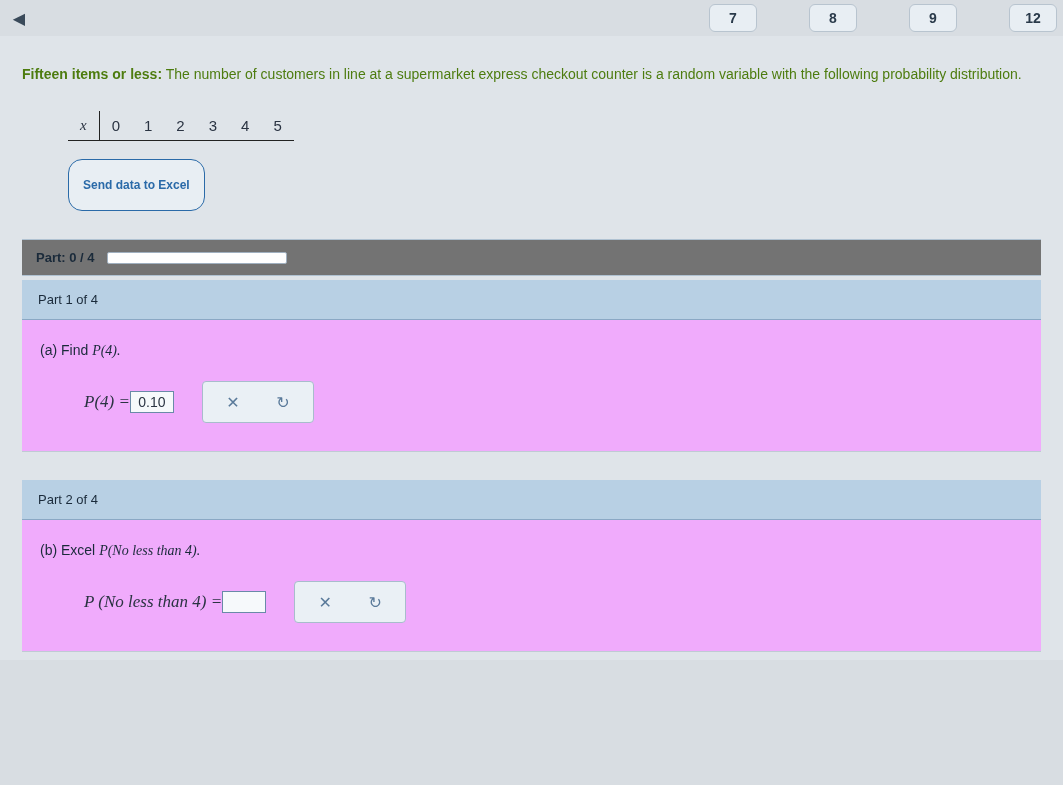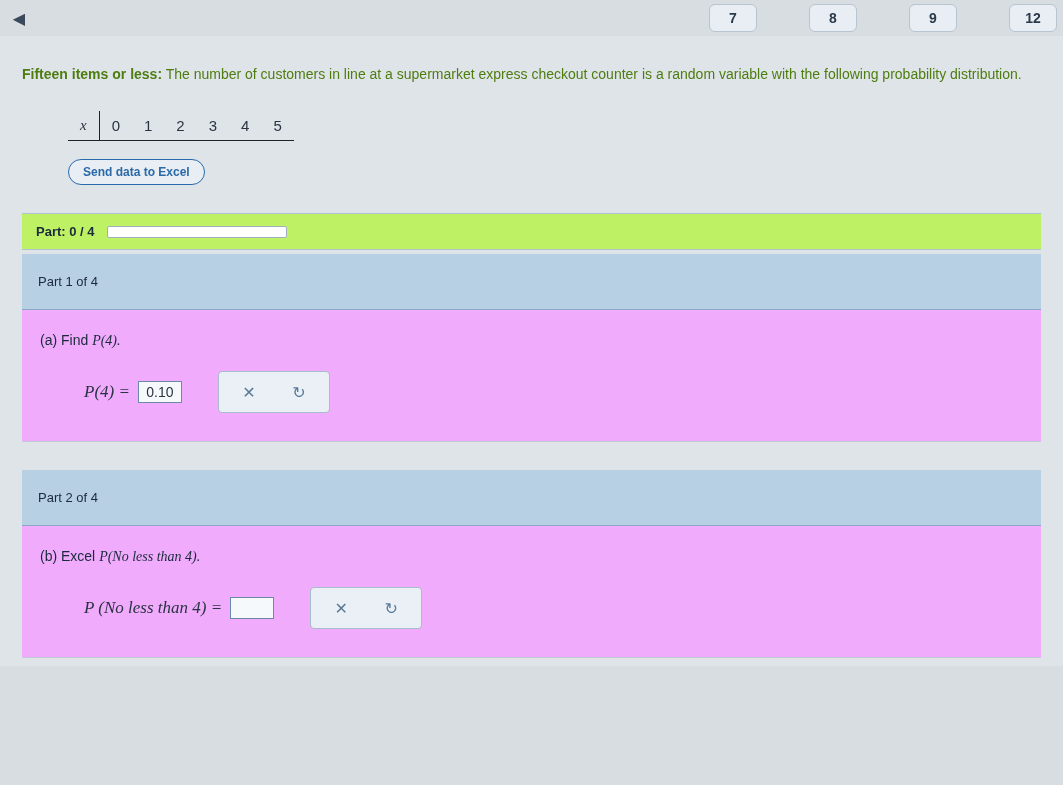--- a/index.html
+++ b/index.html
@@ -69,36 +69,36 @@
   .prob-table tr:first-child td { border-bottom: 1px solid #222; }
   .prob-table td:first-child {
     border-right: 1px solid #222;
     font-style: italic;
     font-family: 'Times New Roman', serif;
   }
   .prob-table tr:nth-child(2) td:first-child { font-style: normal; }
   .excel-btn {
     display: inline-block;
     margin-left: 46px;
-    padding: 5px 14px;
+    padding: 18px 14px;
     border: 1.5px solid #2a6aa8;
     border-radius: 14px;
     color: #2a6aa8;
     font-size: 12px;
     font-weight: bold;
     background: #e8eef3;
     cursor: pointer;
   }
   
   .section-wrap { margin-top: 28px; }
   .part-progress {
     display: flex;
     align-items: center;
     gap: 12px;
-    background: #bef264;
+    background: #737373;
     padding: 10px 14px;
     font-size: 13px;
     font-weight: bold;
     color: #1a2a3a;
     border-top: 1px solid #b0c2d2;
     border-bottom: 1px solid #b0c2d2;
   }
   .progress-bar {
     width: 180px;
     height: 12px;
@@ -106,38 +106,38 @@
     border: 1px solid #a0b0c0;
     border-radius: 2px;
     overflow: hidden;
   }
   .progress-fill {
     height: 100%;
     background: #3a7ab8;
   }
   .part-header {
     background: #b8d0e4;
-    padding: 20px 16px;
+    padding: 12px 16px;
     font-size: 13px;
     color: #1a2a3a;
     border-bottom: 1px solid #8aa8c4;
     margin-top: 4px;
   }
   .part-body {
     background: #f0abfc;
     padding: 22px 18px 28px 18px;
     border-bottom: 1px solid #c0cad4;
   }
   .eq-line {
     margin: 22px 0 0 44px;
     font-family: 'Times New Roman', serif;
     font-size: 17px;
     display: flex;
     align-items: center;
-    gap: 8px;
+    gap: 0;
   }
   .answer-box {
     display: inline-block;
     min-width: 44px;
     height: 22px;
     border: 1px solid #6a8aa8;
     background: #f6f9fb;
     text-align: center;
     font-size: 14px;
     line-height: 20px;

